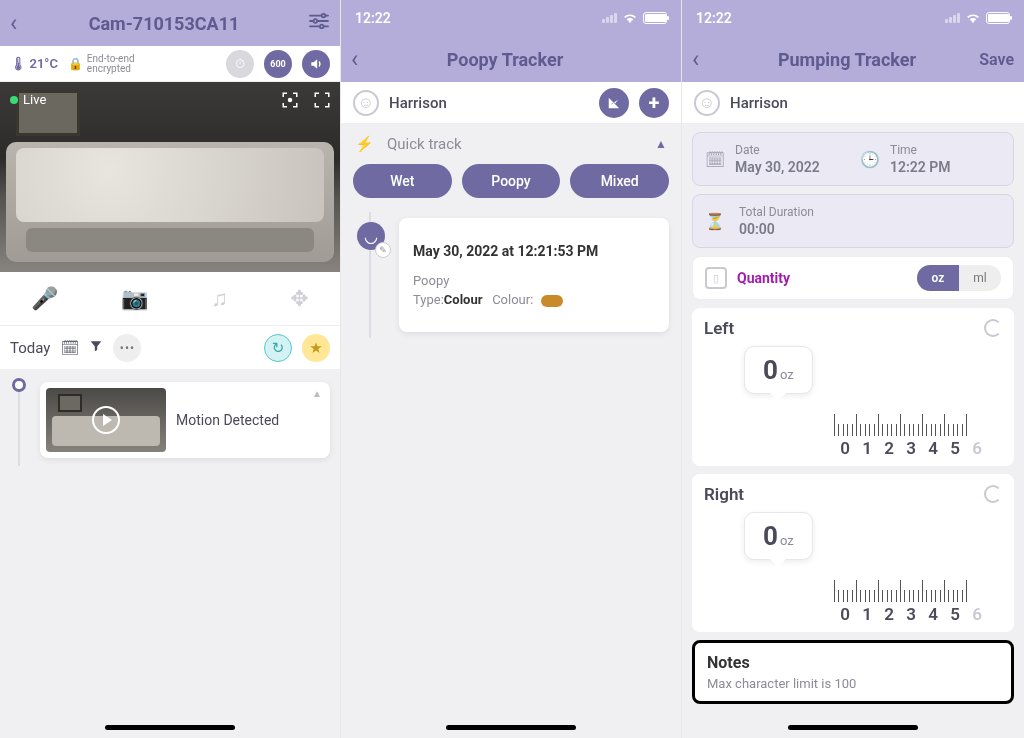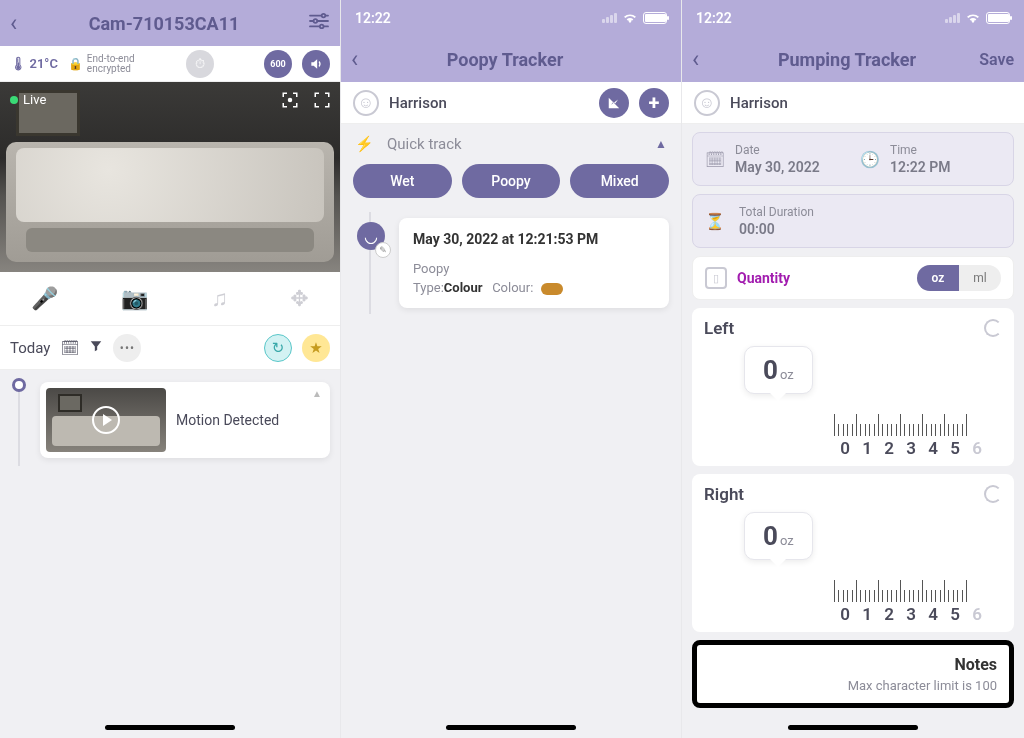--- a/index.html
+++ b/index.html
@@ -38,21 +38,21 @@
 
   
   .cam-info{height:36px;background:#fff;display:flex;align-items:center;padding:0 10px;gap:10px;border-bottom:1px solid #eee;}
   .temp{display:flex;align-items:center;gap:3px;color:var(--lav-dk);font-size:13px;font-weight:600;}
   .enc{display:flex;align-items:center;gap:4px;font-size:10px;color:var(--grey-tx);line-height:1;}
   .enc .lock{color:#4caf50;font-size:12px;}
   .cam-info .spacer{flex:1}
   .circ{width:28px;height:28px;border-radius:50%;display:inline-flex;align-items:center;justify-content:center;}
   .circ.grey{background:#d8d8dd;color:#fff;font-size:13px;}
   .circ.purple{background:var(--lav-dk);color:#fff;font-size:13px;}
-  .circ.tag{background:var(--lav-dk);color:#fff;font-size:9px;font-weight:700;margin-left:40px;}
+  .circ.tag{background:var(--lav-dk);color:#fff;font-size:9px;font-weight:700;}
 
   .video{position:relative;height:190px;background:linear-gradient(180deg,#3b3a38,#2c2b2a 40%,#54524f 60%,#87847f);overflow:hidden;}
   .video .room{position:absolute;inset:0;}
   .bed{position:absolute;left:6px;right:6px;bottom:10px;height:120px;background:linear-gradient(180deg,#b9b5ae,#a09c95);border-radius:10px;}
   .bed:before{content:"";position:absolute;inset:6px 10px 40px;background:radial-gradient(circle at 30% 30%,#e8e5df,#c8c4bd);border-radius:8px;}
   .bed:after{content:"";position:absolute;left:20px;right:20px;bottom:10px;height:24px;background:#8b8881;border-radius:6px;}
   .frame{position:absolute;left:16px;top:8px;width:64px;height:46px;border:3px solid #3a372f;background:#6b6860;}
   .live{position:absolute;left:10px;top:10px;display:flex;align-items:center;gap:5px;color:#fff;font-size:13px;}
   .live .dot{width:8px;height:8px;border-radius:50%;background:#3adb76;}
   .vid-ctrl{position:absolute;right:8px;top:8px;display:flex;gap:12px;color:#fff;}
@@ -93,21 +93,21 @@
   .qt-head .sp{flex:1}
   .qt-head .caret{color:var(--lav-dk);font-size:12px;}
 
   .pill-row{display:flex;gap:10px;padding:0 12px 14px;background:var(--grey-bg);}
   .pill{flex:1;height:34px;border-radius:17px;background:var(--lav-dk);color:#fff;display:flex;align-items:center;justify-content:center;font-size:14px;font-weight:500;}
 
   .diaper-tl{position:relative;padding:6px 12px;background:var(--grey-bg);}
   .dt-rail{position:absolute;left:28px;top:0;bottom:0;width:2px;background:#dcdce2;}
   .dt-pin{position:absolute;left:16px;top:10px;width:28px;height:28px;border-radius:50%;background:var(--lav-dk);color:#fff;display:flex;align-items:center;justify-content:center;}
   .dt-edit{position:absolute;left:34px;top:30px;width:16px;height:16px;border-radius:50%;background:#fff;border:1px solid #ccc;display:flex;align-items:center;justify-content:center;color:#888;font-size:9px;}
-  .dt-card{margin-left:46px;background:#fff;border-radius:8px;box-shadow:var(--card-sh);padding:13px 14px;}
+  .dt-card{margin-left:46px;background:#fff;border-radius:8px;box-shadow:var(--card-sh);padding:25px 14px;}
   .dt-card .when{font-size:14px;font-weight:700;color:#333;margin-bottom:14px;}
   .dt-card .kind{color:var(--grey-tx);font-size:13px;margin-bottom:4px;}
   .dt-card .meta{font-size:13px;color:var(--grey-tx);}
   .dt-card .meta b{color:#333;font-weight:700;}
   .swatch{display:inline-block;width:22px;height:12px;border-radius:6px;background:#c98a2c;vertical-align:middle;margin-left:4px;}
 
   
   .pump-body{padding:8px 10px 0;display:flex;flex-direction:column;gap:8px;overflow:hidden;}
   .pcard{background:#ebe9f3;border:1px solid #d8d5e6;border-radius:8px;padding:10px 12px;}
   .prow{display:flex;gap:14px;align-items:center;}
@@ -131,21 +131,21 @@
   .bubble{margin:8px 0 0 40px;display:inline-block;background:#fff;border:1px solid #e6e6ec;border-radius:10px;padding:8px 18px;position:relative;box-shadow:var(--card-sh);}
   .bubble .big{font-size:26px;font-weight:700;color:var(--ink);}
   .bubble .unit{font-size:13px;color:var(--grey-tx);margin-left:2px;}
   .bubble:after{content:"";position:absolute;left:50%;bottom:-8px;transform:translateX(-50%);border-top:8px solid #fff;border-left:8px solid transparent;border-right:8px solid transparent;}
   .ruler{margin-top:12px;position:relative;height:60px;overflow:hidden;}
   .ruler-line{position:absolute;left:130px;right:-30px;top:8px;height:22px;}
   .ruler-line i{position:absolute;bottom:0;width:1px;background:#555;}
   .ruler-nums{position:absolute;left:130px;right:-30px;top:32px;display:flex;font-size:17px;color:var(--ink);font-weight:600;}
   .ruler-nums span{width:22px;text-align:center;}
   .ruler-nums .dim{color:#c9c9d3;}
-  .notes{background:#fff;border-radius:8px;border:5px solid #000000;padding:10px 12px;text-align:right;}
+  .notes{background:#fff;border-radius:8px;border:3px solid #000000;padding:10px 12px;}
   .notes .h{font-size:16px;font-weight:700;color:#333;}
   .notes .ph{font-size:13px;color:var(--grey-tx);margin-top:4px;}
 
   .home-ind{position:absolute;left:50%;bottom:8px;width:130px;height:5px;background:#000;border-radius:3px;transform:translateX(-50%);z-index:5;}
 </style>
 </head>
 <body>
 
 <div class="stage">
 

